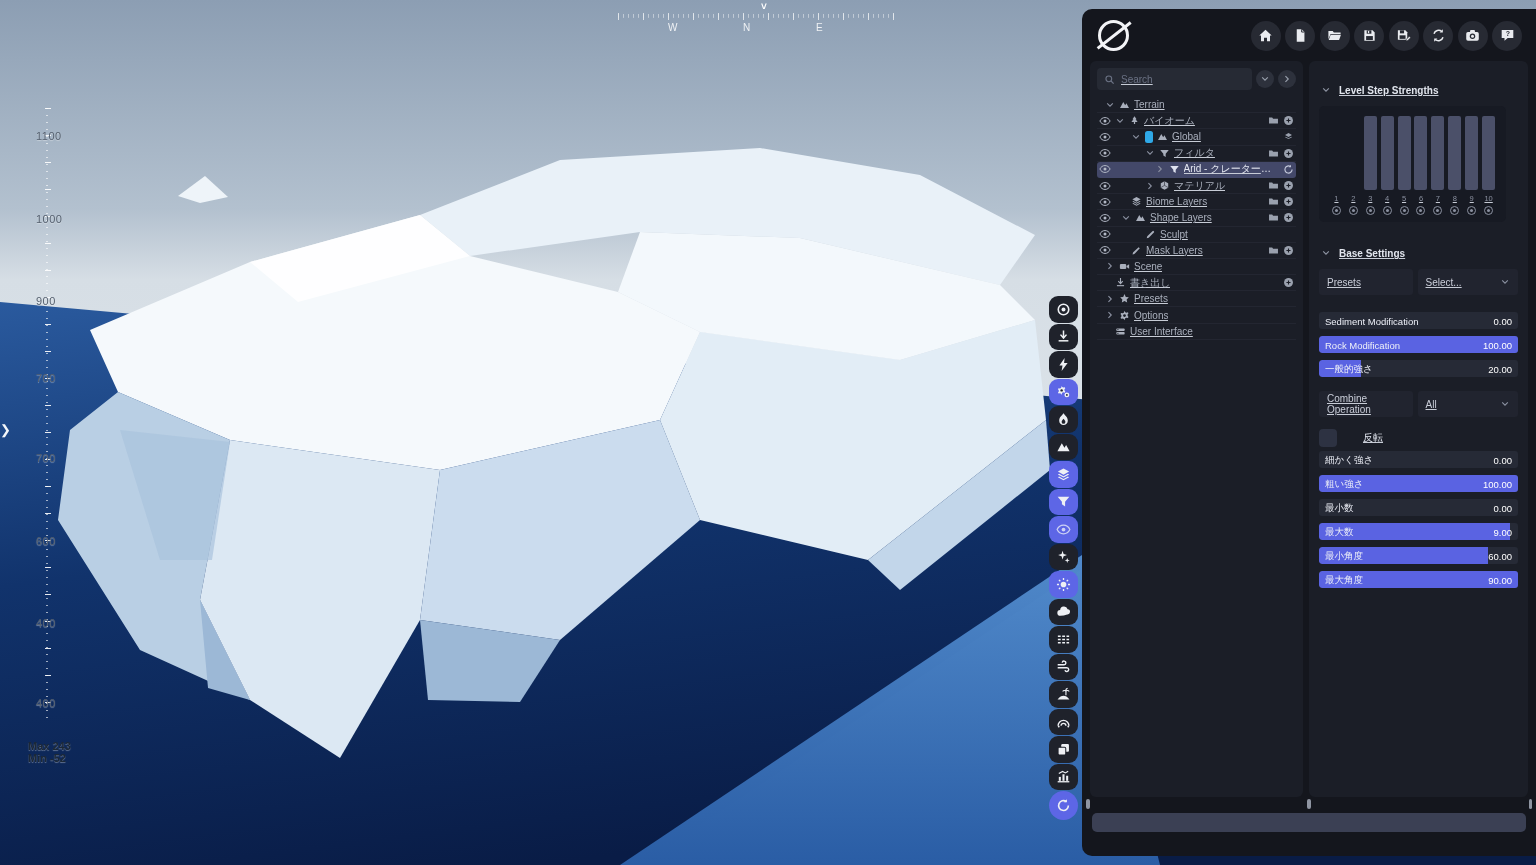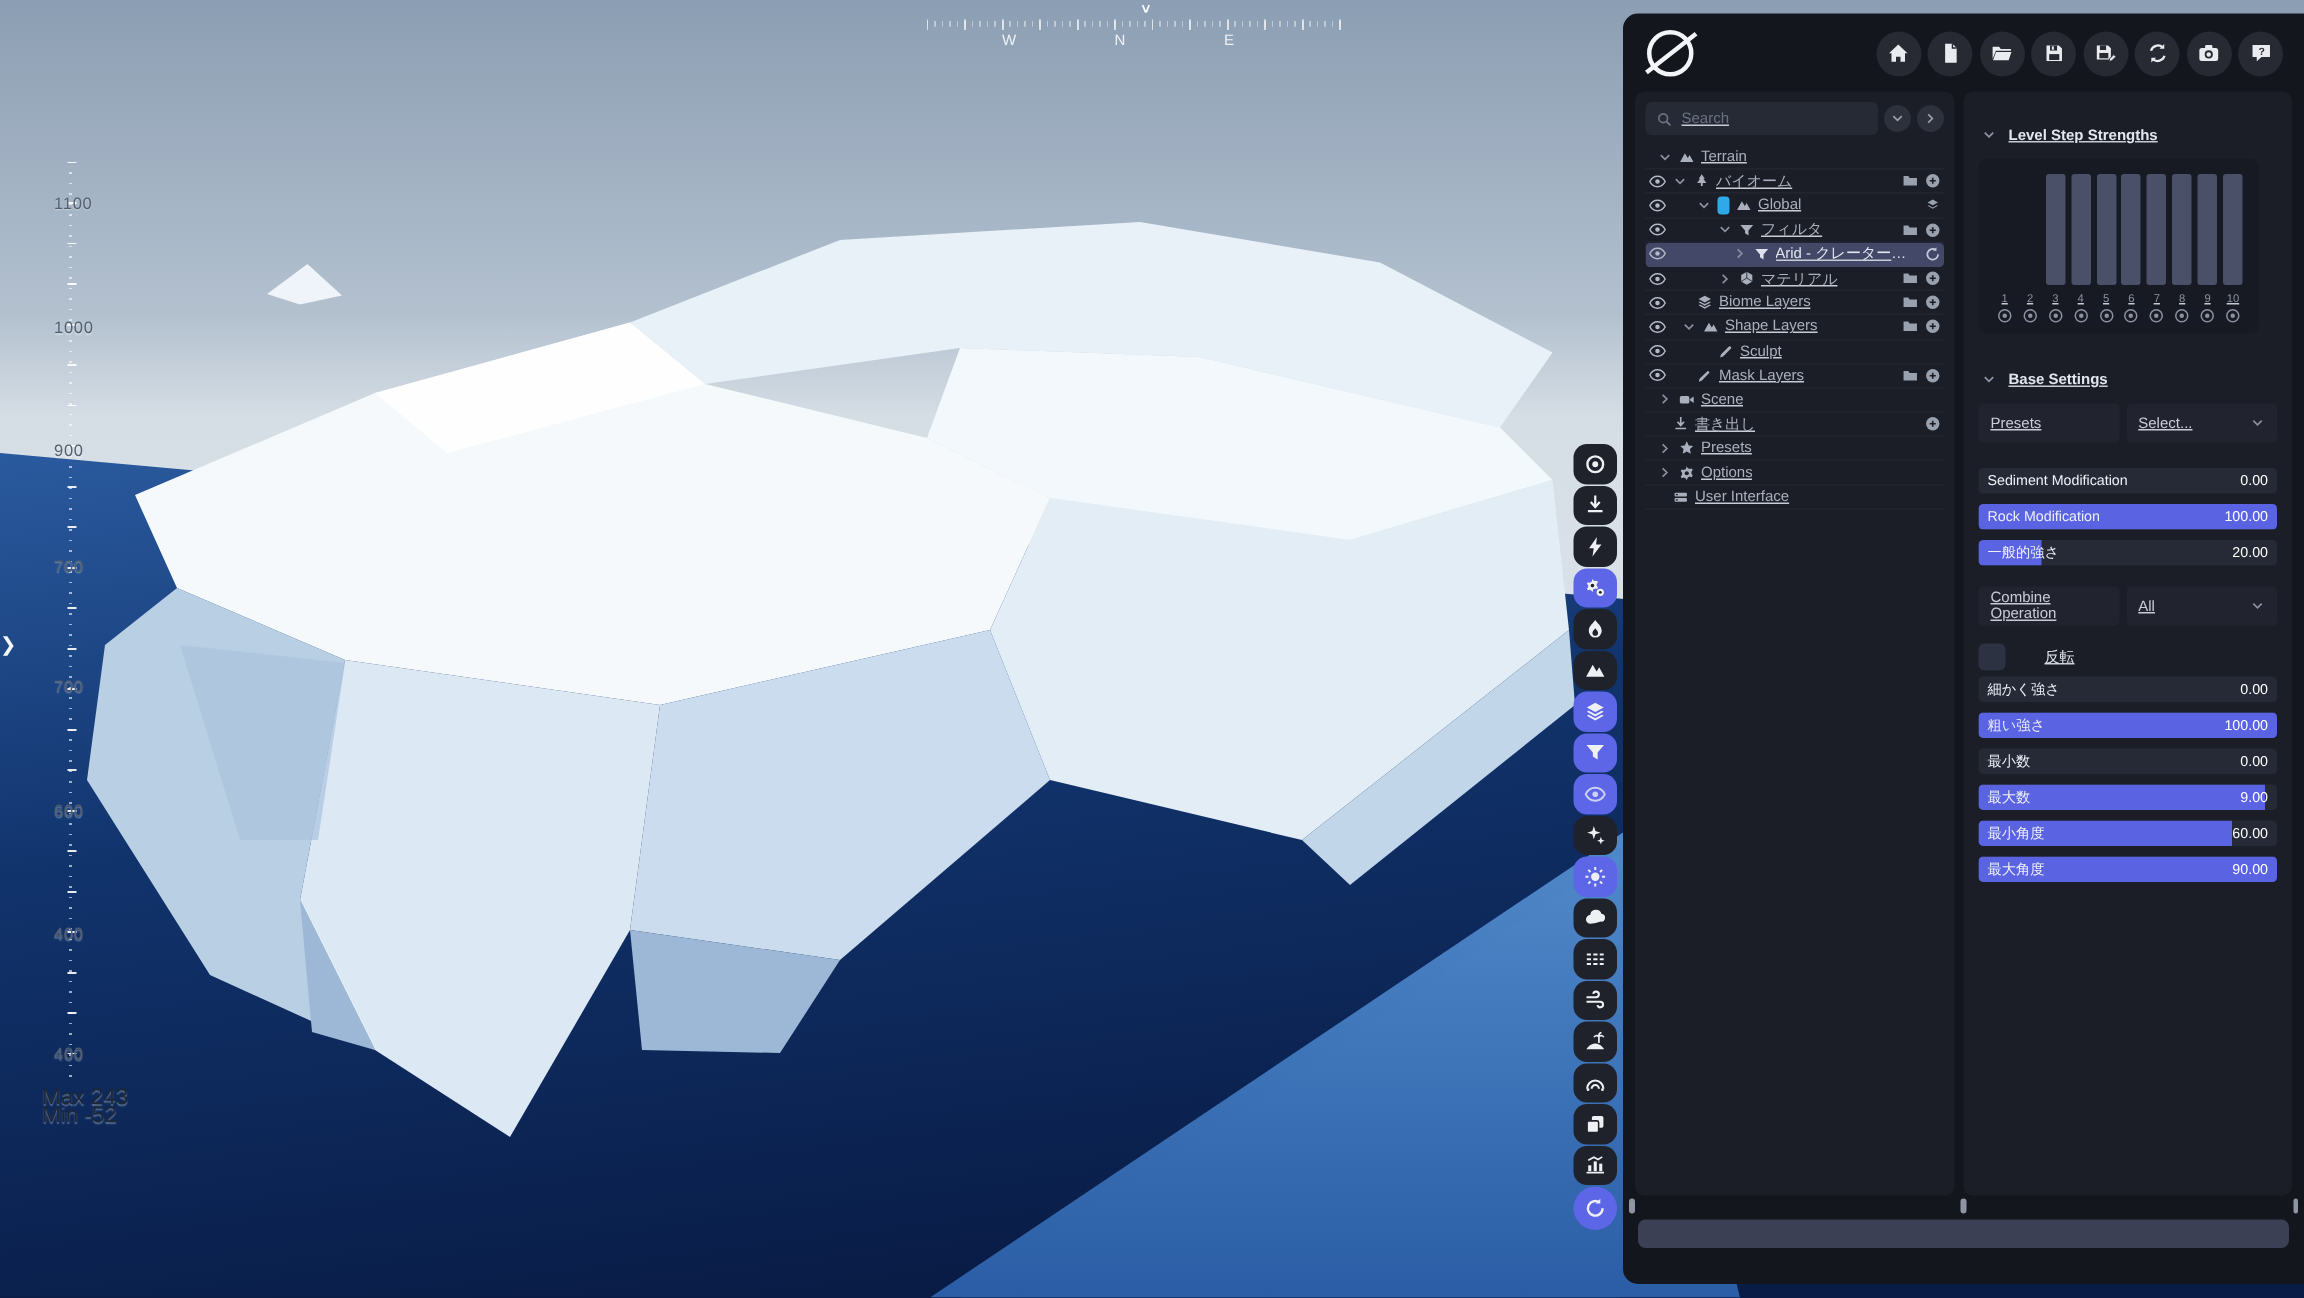--- a/index.html
+++ b/index.html
@@ -25,21 +25,21 @@
 
   
   .ruler { position:absolute; left:0; top:108px; width:90px; height:650px; }
   .ruler .line { position:absolute; left:45px; top:0; width:6px; height:612px;
     background:
       repeating-linear-gradient(to bottom, rgba(255,255,255,.9) 0 1px, transparent 1px 27px),
       repeating-linear-gradient(to bottom, rgba(255,255,255,.6) 0 1px, transparent 1px 7px);
     background-size:100% 100%, 40% 100%; background-repeat:no-repeat; background-position:0 0,30% 0; }
   .ruler .lbl { position:absolute; left:36px; width:40px; font-size:11px; color:#55606f;
     text-shadow:0 1px 1px rgba(255,255,255,.4); letter-spacing:.5px; }
-  .ruler .stats { position:absolute; left:28px; top:618px; font-size:15px; font-weight:normal;
+  .ruler .stats { position:absolute; left:28px; top:632px; font-size:11px; font-weight:bold;
     color:#1c2836; text-shadow:0 1px 1px rgba(255,255,255,.35); line-height:12px; }
   .vp-collapse { position:absolute; left:0px; top:418px; width:14px; height:22px; color:#f4f7fa;
     font-size:13px; display:flex; align-items:center; cursor:pointer; }
 
   
   .toolbar { position:absolute; left:1049px; top:296px; width:30px; display:flex; flex-direction:column; gap:1px; }
   .tb-btn { width:29px; height:26.5px; border-radius:9px; background:#1f222b; color:#eef0f4;
     display:flex; align-items:center; justify-content:center; cursor:pointer; }
   .tb-btn svg { width:15px; height:15px; }
   .tb-btn.active { background:#5d66e6; }

